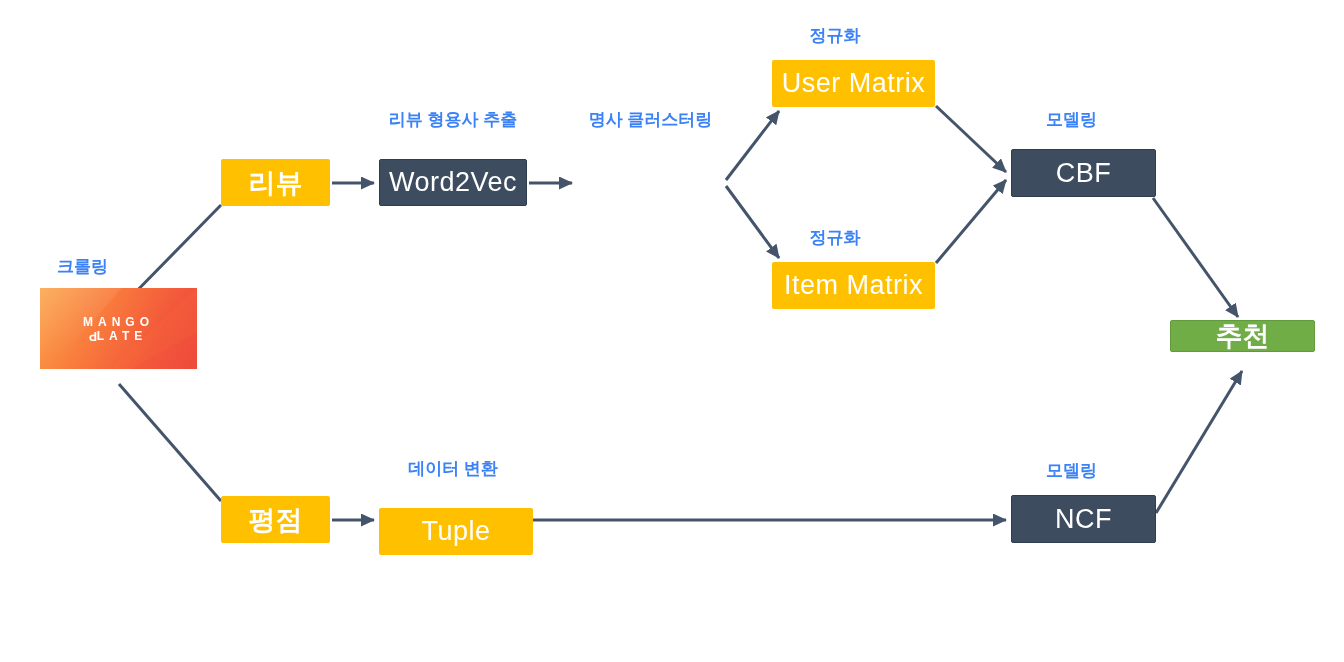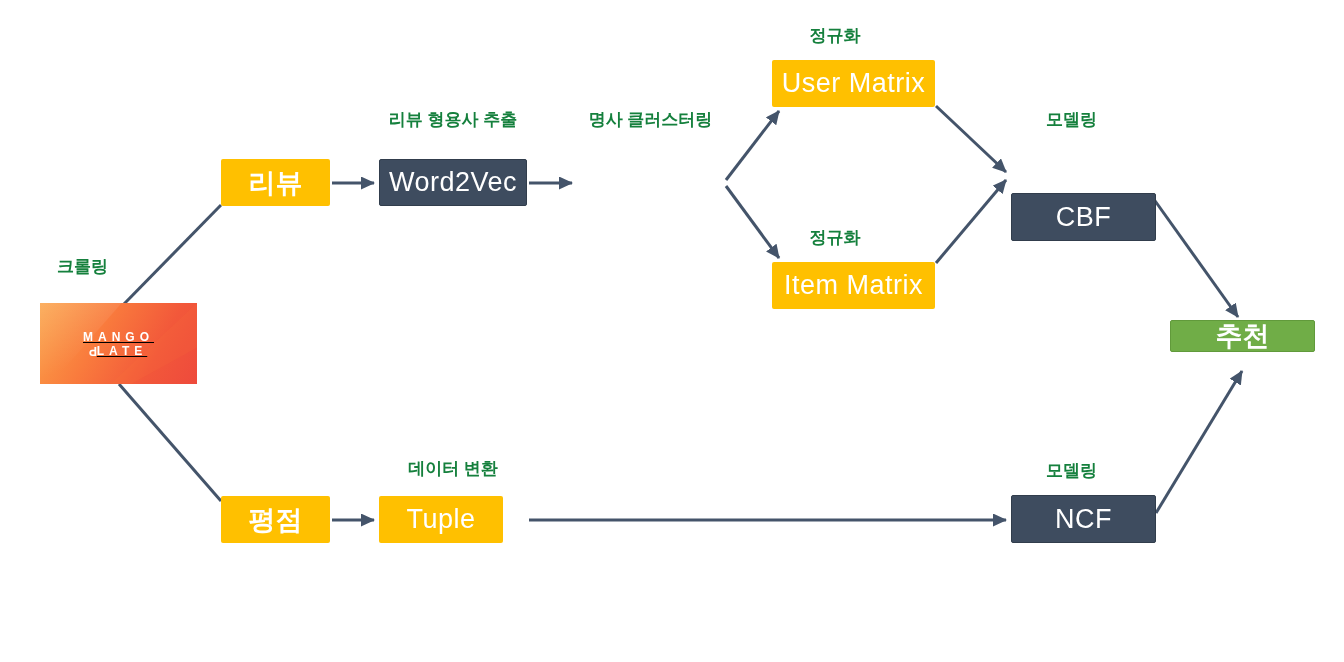--- a/index.html
+++ b/index.html
@@ -26,36 +26,35 @@
   .yellow { background: #FFC000; }
   .navy   { background: #3E4C5F; border: 1px solid #313d4c; }
   .green  { background: #70AD47; border: 1px solid #619a3b; }
   .box-kr { font-size: 27px; font-weight: 700; }
   .box-en { font-size: 27px; font-weight: 500; letter-spacing: 0.5px; }
 
   .ann {
     position: absolute;
     font-size: 17px;
     font-weight: 600;
-    color: #15803d;
+    color: #3b82f6;
     white-space: nowrap;
   }
   .ann-c { text-align: center; }
 
   
   .logo {
     position: absolute;
-    left: 40px; top: 303px;
+    left: 40px; top: 288px;
     width: 157px; height: 81px;
     background: linear-gradient(118deg, #fba348 0%, #f97b3d 38%, #f2583a 72%, #ee4a3c 100%);
     display: flex;
     align-items: center;
     justify-content: center;
     overflow: hidden;
-    text-decoration: underline;
   }
   .logo-facet {
     position: absolute;
     left: 0; top: 0;
     width: 100%; height: 100%;
     background: linear-gradient(160deg, rgba(255,255,255,0.14), rgba(255,255,255,0) 55%);
     clip-path: polygon(0 0, 52% 0, 0 115%);
   }
   .logo-facet2 {
     position: absolute;
@@ -119,19 +118,19 @@
     <div class="logo-text">
       <span class="l1">MANGO</span>
       <span class="l2"><span class="flip">P</span><span>LATE</span></span>
     </div>
   </div>
 
   <div class="box yellow box-kr" style="left:221px; top:159px; width:109px; height:47px;">리뷰</div>
   <div class="box navy box-en" style="left:379px; top:159px; width:148px; height:47px;">Word2Vec</div>
   <div class="box yellow box-en" style="left:772px; top:60px; width:163px; height:47px;">User Matrix</div>
   <div class="box yellow box-en" style="left:772px; top:262px; width:163px; height:47px;">Item Matrix</div>
-  <div class="box navy box-en" style="left:1011px; top:149px; width:145px; height:48px;margin-top:44px;">CBF</div>
+  <div class="box navy box-en" style="left:1011px; top:149px; width:145px; height:48px;">CBF</div>
   <div class="box yellow box-kr" style="left:221px; top:496px; width:109px; height:47px;">평점</div>
-  <div class="box yellow box-en" style="left:379px; top:496px; width:124px; height:47px;">Tuple</div>
+  <div class="box yellow box-en" style="left:379px; top:508px; width:154px; height:47px;">Tuple</div>
   <div class="box navy box-en" style="left:1011px; top:495px; width:145px; height:48px;">NCF</div>
   <div class="box green box-kr" style="left:1170px; top:320px; width:145px; height:32px;">추천</div>
 
 </div>
 
 </body></html>

